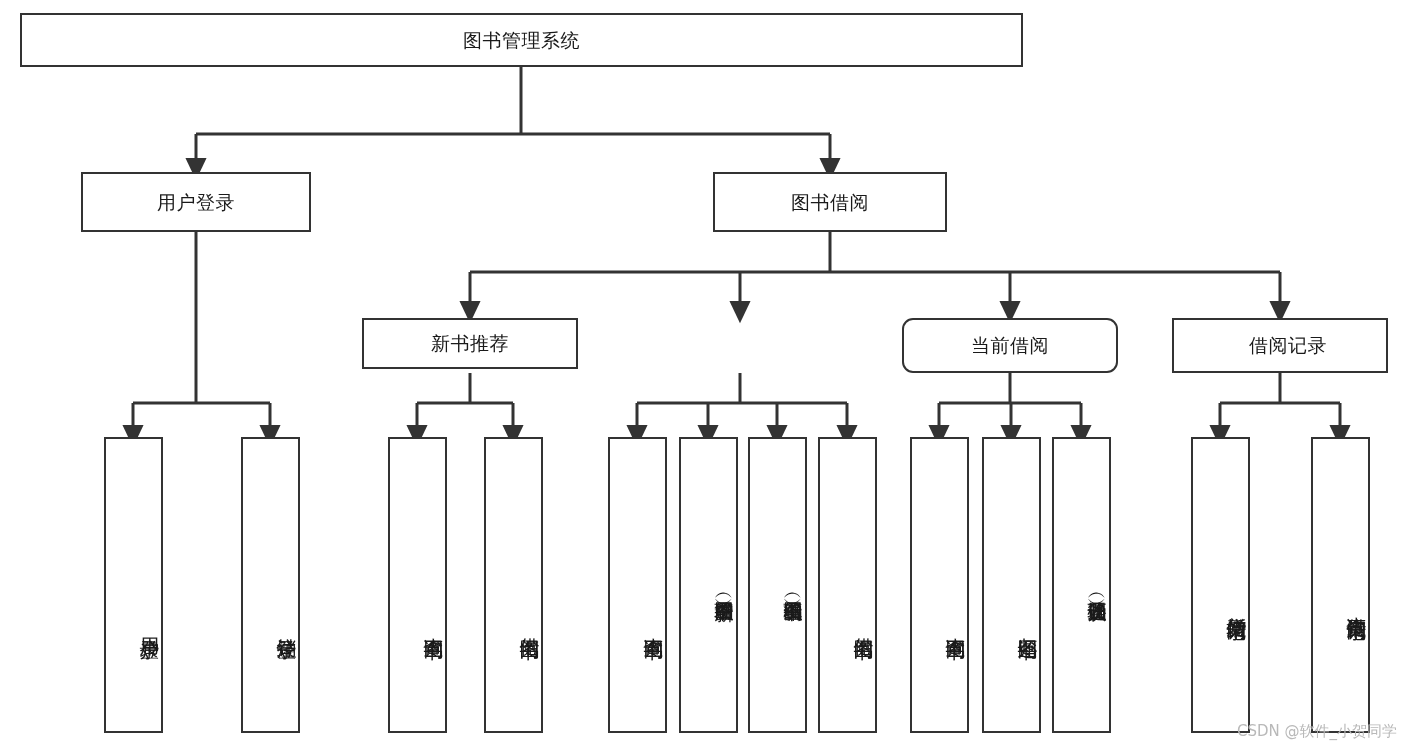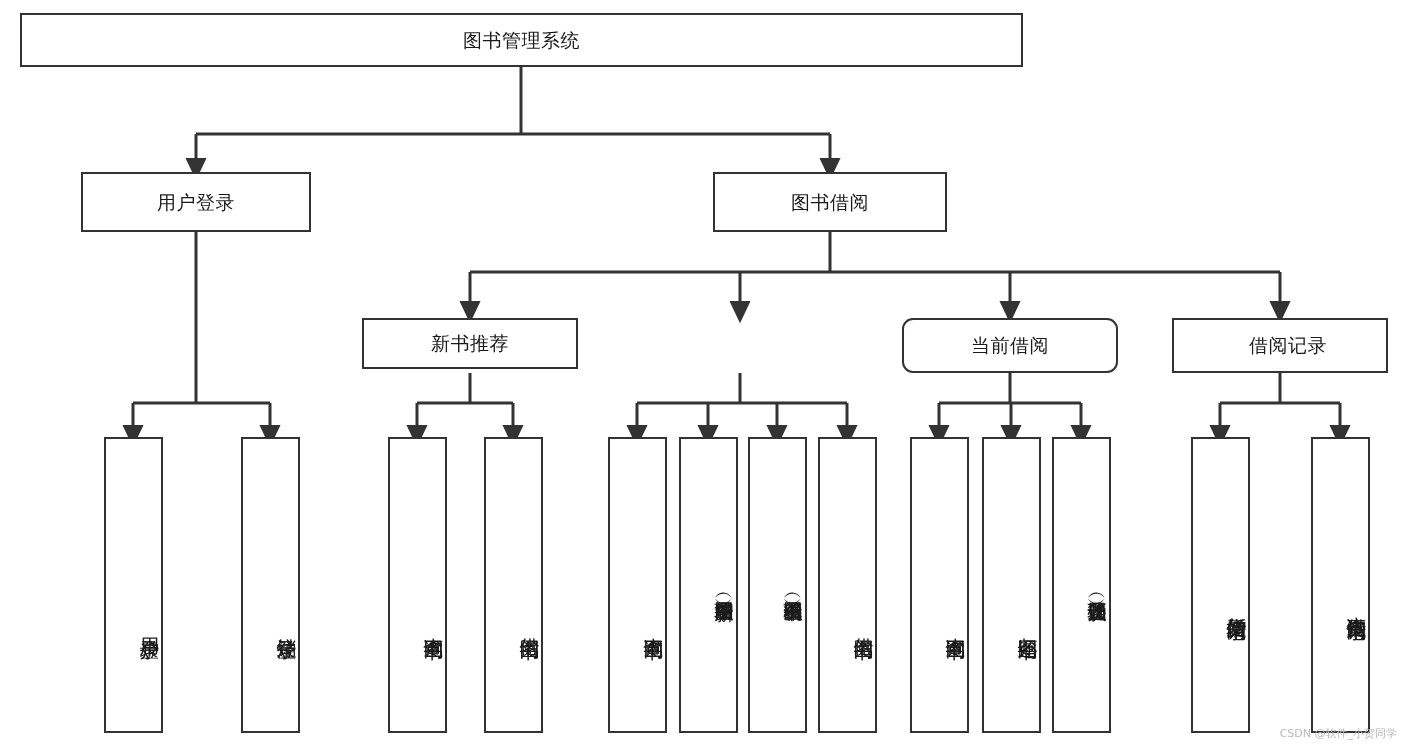--- a/index.html
+++ b/index.html
@@ -58,21 +58,21 @@
     letter-spacing: 0px;
     padding-top: 4px;
   }
   .node-label {
     display: block;
   }
   #watermark {
     position: absolute;
     right: 8px;
     bottom: 6px;
-    font-size: 11px;
+    font-size: 15px;
     color: #b9b9b9;
     white-space: nowrap;
     font-family: "DejaVu Sans", "Liberation Sans", sans-serif;
   }
 </style>
 </head>
 <body>
 
 <div id="diagram-root">
 

